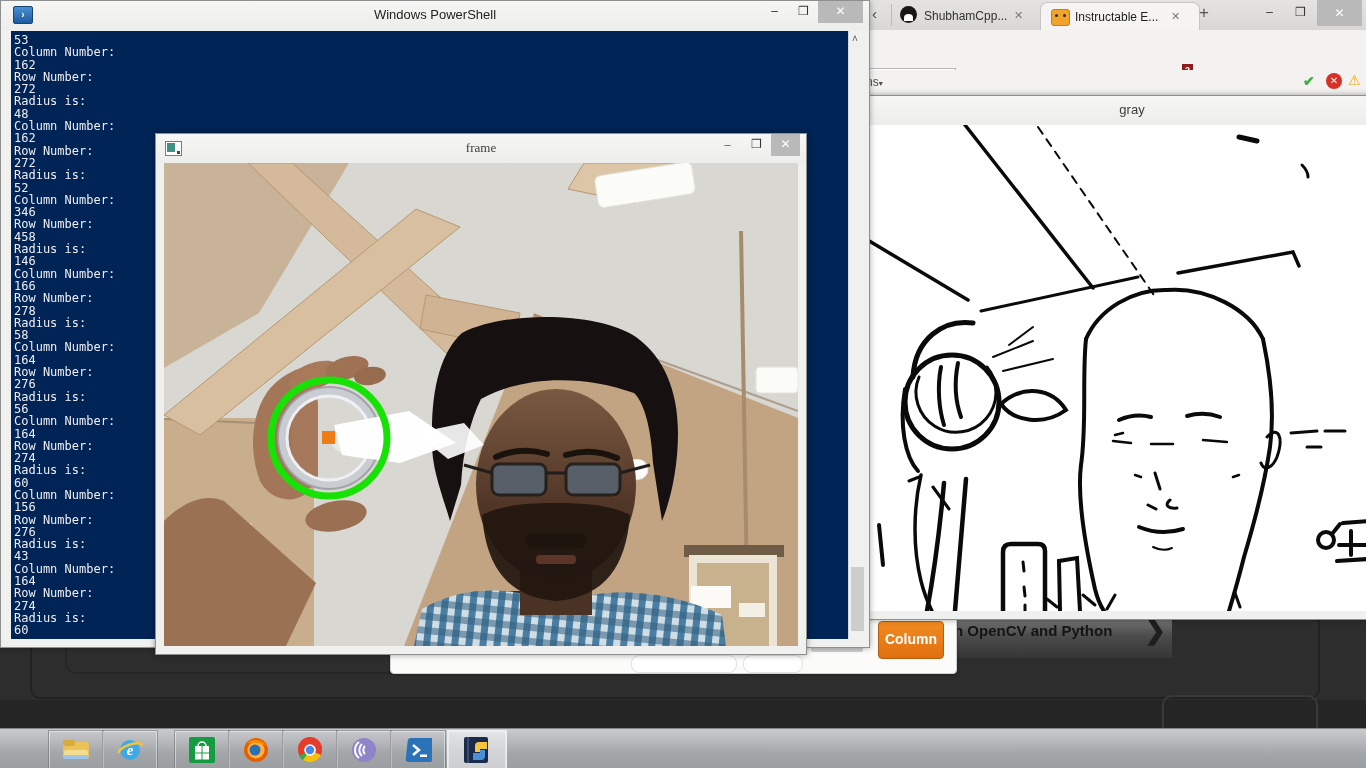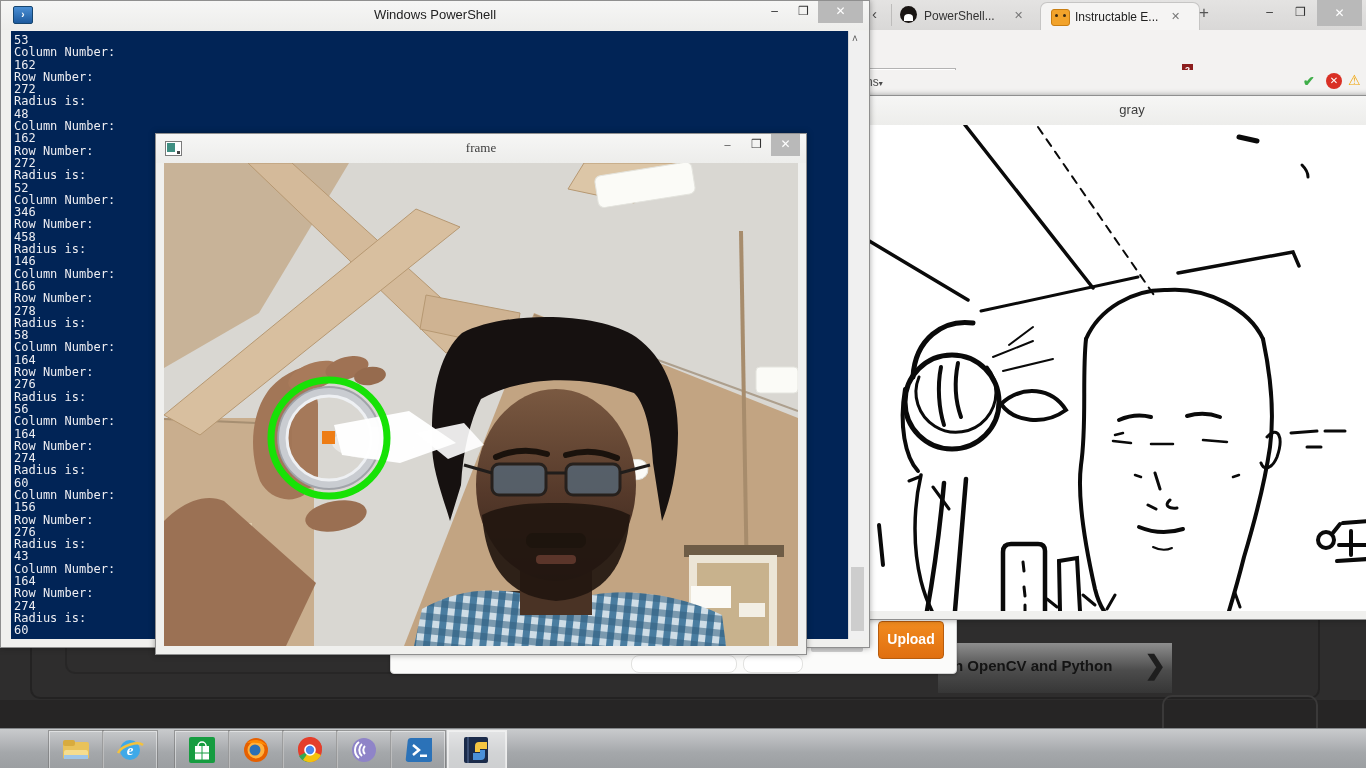--- a/index.html
+++ b/index.html
@@ -45,21 +45,21 @@
   #bmbar{position:absolute;left:0;top:70px;width:1366px;height:25px;background:#f3f2f1;border-bottom:1px solid #cfcecd;}
   .navico{position:absolute;top:40px;color:#6e6e6e;font-size:17px;}
   #searchbox{position:absolute;left:866px;top:38px;width:84px;height:24px;background:#fff;border:1px solid #b3b3b3;}
   .badge{position:absolute;font-size:9px;font-weight:bold;color:#fff;padding:0 3px;line-height:12px;}
 
   
   #page{position:absolute;left:0;top:95px;width:1366px;height:633px;background:#2e2d2d;}
   .card{position:absolute;border:2px solid #232222;border-radius:10px;}
   #footband{position:absolute;left:0;top:605px;width:1366px;height:28px;background:#262525;}
   #heroband{position:absolute;left:938px;top:513px;width:234px;height:50px;
-            background:linear-gradient(#8e8e8e,#4c4c4c 55%,#363636);margin-top:35px;}
+            background:linear-gradient(#8e8e8e,#4c4c4c 55%,#363636);}
   #heroband .h{position:absolute;left:16px;top:14px;font-size:15px;font-weight:bold;color:#141414;white-space:nowrap;}
   #heroband .chev{position:absolute;right:6px;top:7px;font-size:26px;font-weight:bold;color:#1e1e1e;}
   #popup{position:absolute;left:390px;top:515px;width:565px;height:62px;background:#fbfbfa;
          border:1px solid #d2d2d2;border-radius:0 0 4px 4px;box-shadow:0 1px 3px rgba(0,0,0,.3);}
   #ddnavy{position:absolute;left:420px;top:8px;width:34px;height:18px;background:#07356b;}
   #ddbtn{position:absolute;left:455px;top:8px;width:20px;height:19px;background:#f4f4f4;border:1px solid #a9a9a9;
          font-size:9px;color:#555;text-align:center;line-height:18px;}
   #ddtext{position:absolute;left:420px;top:33px;width:52px;height:8px;background:#cfcfcf;border-radius:2px;}
   .ghostfield{position:absolute;border:1px solid #e2e2e0;border-radius:8px;background:#fff;}
   #upload{position:absolute;left:487px;top:10px;width:64px;height:36px;border-radius:4px;border:1px solid #b85c0d;
@@ -85,21 +85,21 @@
 <div id="screen">
 
   <div id="ff">
     <div id="tabstrip">
       <span class="abs" style="left:872px;top:5px;font-size:15px;color:#4a4a4a;">‹</span>
       <div class="abs" style="left:891px;top:4px;width:1px;height:22px;background:#bdbcbb;"></div>
       <div class="abs" style="left:896px;top:2px;width:136px;height:27px;">
         <span id="ghicon" class="abs" style="left:4px;top:4px;">
             <i></i>
           </span>
-        <span class="tab-label abs" style="left:28px;top:7px;">PowerShell...</span>
+        <span class="tab-label abs" style="left:28px;top:7px;">ShubhamCpp...</span>
         <span class="tclose abs" style="left:118px;top:7px;">✕</span>
       </div>
       <div id="tab-active">
         <span id="roboticon" class="abs" style="left:10px;top:6px;">
             <i></i>
             <b></b>
           </span>
         <span class="tab-label abs" style="left:34px;top:7px;color:#222;">Instructable E...</span>
         <span class="tclose abs" style="left:130px;top:7px;">✕</span>
       </div>
@@ -162,21 +162,21 @@
       <div id="heroband">
         <span class="h">h OpenCV and Python</span>
         <span class="chev">❯</span>
       </div>
       <div id="popup">
         <div class="ghostfield" style="left:240px;top:44px;width:104px;height:16px;"></div>
         <div class="ghostfield" style="left:352px;top:44px;width:58px;height:16px;"></div>
         <div id="ddnavy"></div>
         <div id="ddbtn">▾</div>
         <div id="ddtext"></div>
-        <div id="upload">Upload</div>
+        <div id="upload">Column</div>
       </div>
     </div>
   </div>
 
   <div class="win" id="graywin">
     <div class="tbar">
       <span class="cvicon">
           <i></i>
           <b></b>
         </span>

